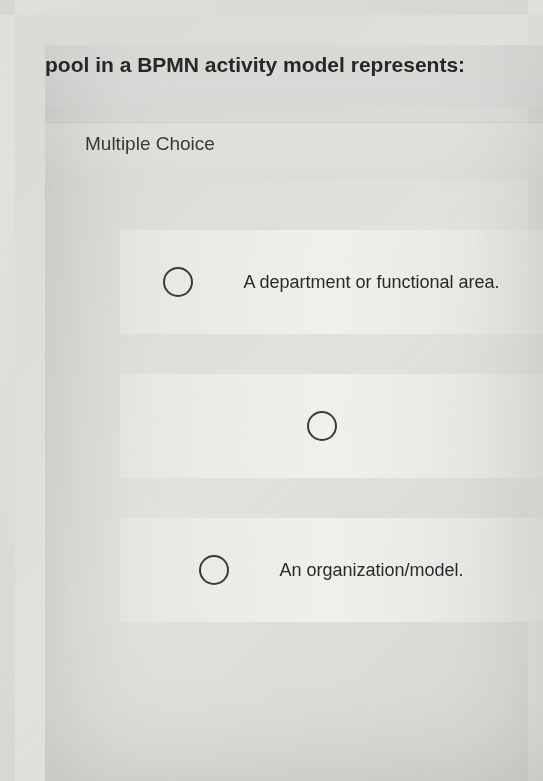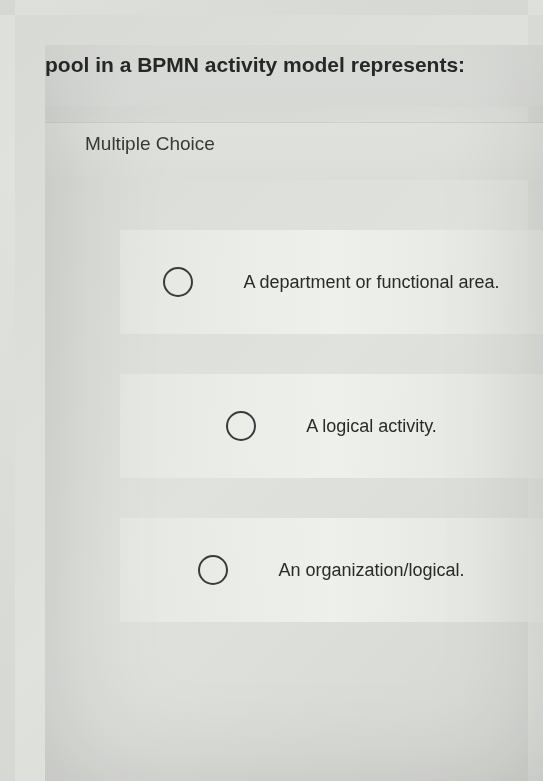--- a/index.html
+++ b/index.html
@@ -72,23 +72,22 @@
 <div class="options-container">
 
   <div class="option-row">
     <div class="radio-circle"></div>
     <div class="option-text">A department or functional area.</div>
   </div>
 
 
   <div class="option-row">
     <div class="radio-circle"></div>
-    <div class="option-text">A logical activity.</div>
   </div>
 
   <div class="option-row">
     <div class="radio-circle"></div>
-    <div class="option-text">An organization/logical.</div>
+    <div class="option-text">An organization/model.</div>
   </div>
 
 </div>
 
 <div class="vignette"></div>
 
 </body></html>

